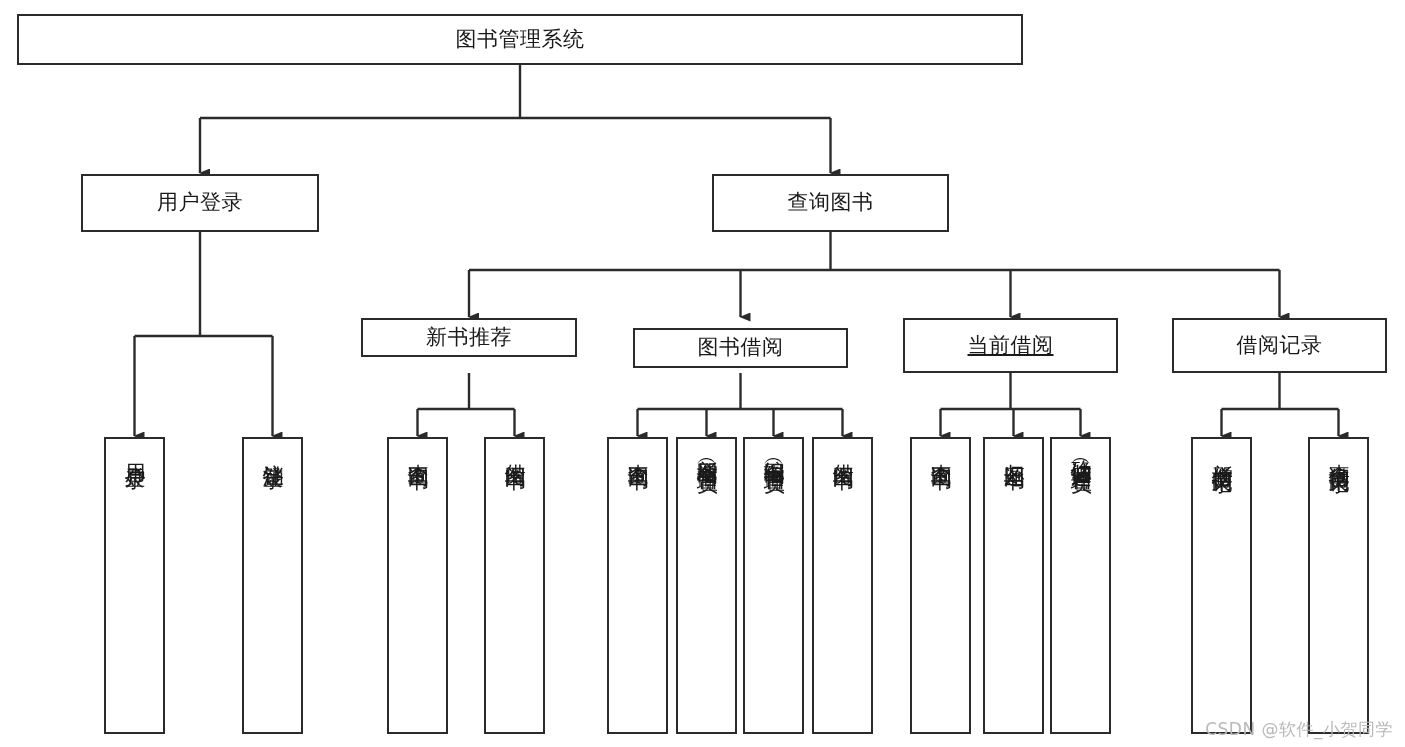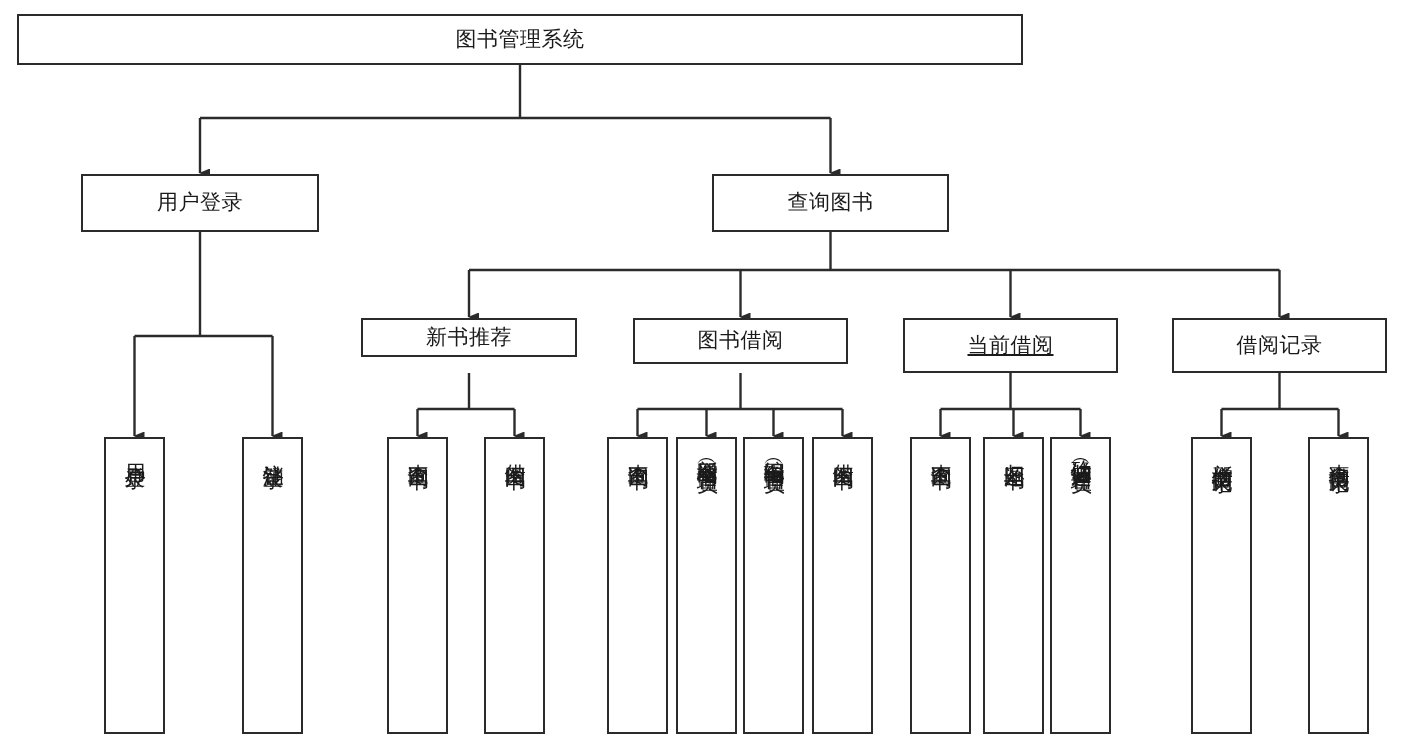--- a/index.html
+++ b/index.html
@@ -138,21 +138,21 @@
       </div>
       <div class="node-box" style="left: 81px; top: 174px; width: 238px; height: 58px;">
         <span class="node-label-h">用户登录</span>
       </div>
       <div class="node-box" style="left: 712px; top: 174px; width: 237px; height: 58px;">
         <span class="node-label-h">查询图书</span>
       </div>
       <div class="node-box" style="left: 361px; top: 318px; width: 216px; height: 39px; justify-content: center;">
         <span class="node-label-h">新书推荐</span>
       </div>
-      <div class="node-box" style="left: 633px; top: 318px; width: 215px; height: 46px;">
+      <div class="node-box" style="left: 633px; top: 328px; width: 215px; height: 40px;">
         <span class="node-label-h">图书借阅</span>
       </div>
       <div class="node-box" style="left: 903px; top: 318px; width: 215px; height: 55px; text-decoration: underline;">
         <span class="node-label-h">当前借阅</span>
       </div>
       <div class="node-box" style="left: 1172px; top: 318px; width: 215px; height: 55px;">
         <span class="node-label-h">借阅记录</span>
       </div>
       <div class="node-box leaf-box" style="left: 104px; top: 437px; width: 61px; height: 297px;">
         <span class="node-label-v">用户登录</span>
@@ -188,13 +188,14 @@
         <span class="node-label-v">确认归还（管理员）</span>
       </div>
       <div class="node-box leaf-box" style="left: 1191px; top: 437px; width: 61px; height: 297px;">
         <span class="node-label-v">新增借阅记录</span>
       </div>
       <div class="node-box leaf-box" style="left: 1308px; top: 437px; width: 61px; height: 297px;">
         <span class="node-label-v">查询借阅记录</span>
       </div>
     </div>
 
+  <div class="watermark">CSDN @软件_小贺同学</div>
 </div>
 
 </body></html>

